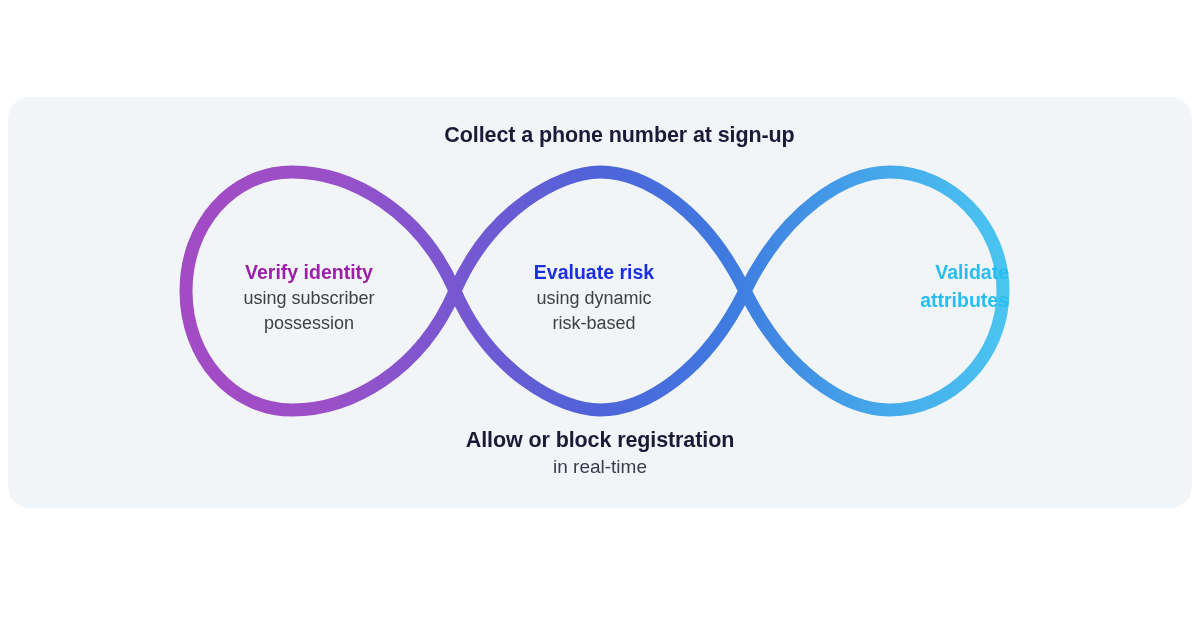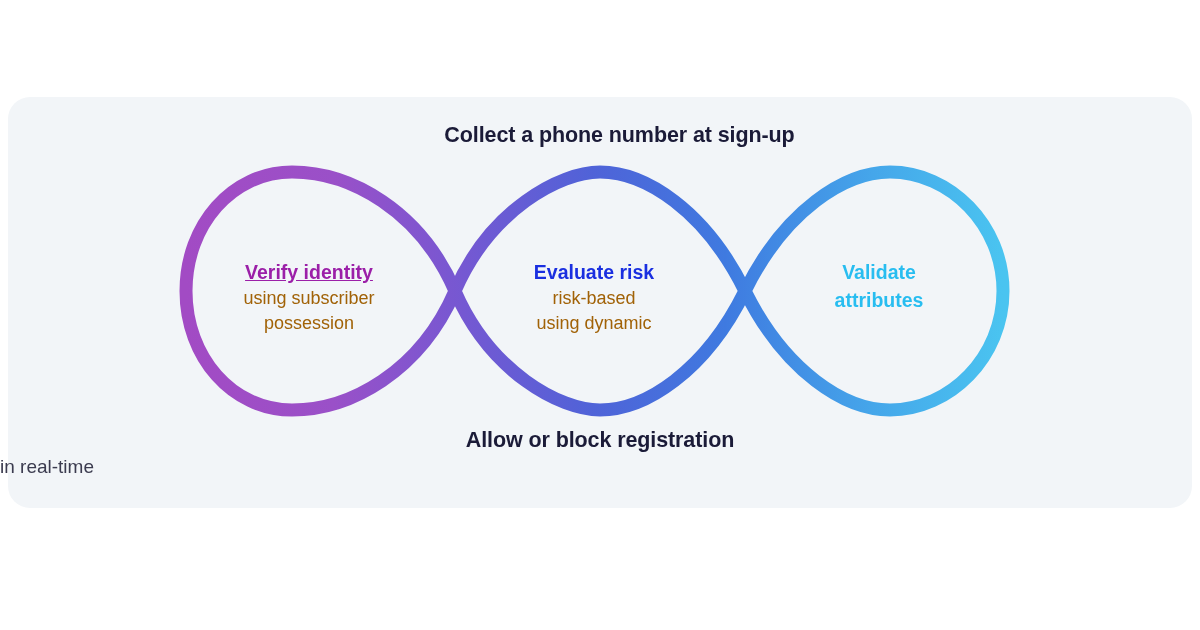--- a/index.html
+++ b/index.html
@@ -57,47 +57,47 @@
     left: 0;
     right: 0;
     top: 428px;
     font-size: 21.5px;
   }
   #bottom-sub {
     position: absolute;
     left: 0;
     right: 0;
     top: 456px;
-    text-align: left;
+    text-align: center;
     font-size: 19px;
     color: #3b3b4f;
     white-space: nowrap;
   }
   .stage-label {
     position: absolute;
     text-align: center;
     width: 260px;
   }
   .stage-title {
     font-size: 19.5px;
     font-weight: bold;
     line-height: 28px;
     white-space: nowrap;
   }
   .stage-sub {
     font-size: 18px;
     line-height: 25px;
-    color: #a16207;
+    color: #404040;
     white-space: nowrap;
   }
   #label-verify   { left: 179px; top: 258px; }
   #label-evaluate { left: 464px; top: 258px; }
-  #label-validate { left: 749px; top: 258px; }
+  #label-validate { left: 749px; top: 258px; text-align: right; }
 
-  #label-verify   .stage-title { color: #9b1fa8; text-decoration: underline; }
+  #label-verify   .stage-title { color: #9b1fa8; }
   #label-evaluate .stage-title { color: #1a2fe0; }
   #label-validate .stage-title { color: #28bdf0; }
 </style>
 </head>
 <body>
 
 <div id="stage">
 
   <div id="card"></div>
 
@@ -132,22 +132,22 @@
   </svg>
 
   <div class="stage-label" id="label-verify">
     <div class="stage-title">Verify identity</div>
     <div class="stage-sub">using subscriber</div>
     <div class="stage-sub">possession</div>
   </div>
 
   <div class="stage-label" id="label-evaluate">
     <div class="stage-title">Evaluate risk</div>
+    <div class="stage-sub">using dynamic</div>
     <div class="stage-sub">risk-based</div>
-    <div class="stage-sub">using dynamic</div>
   </div>
 
   <div class="stage-label" id="label-validate">
     <div class="stage-title">Validate</div>
     <div class="stage-title">attributes</div>
   </div>
 
   <div class="hdr" id="bottom-title">Allow or block registration</div>
   <div id="bottom-sub">in real-time</div>
 

